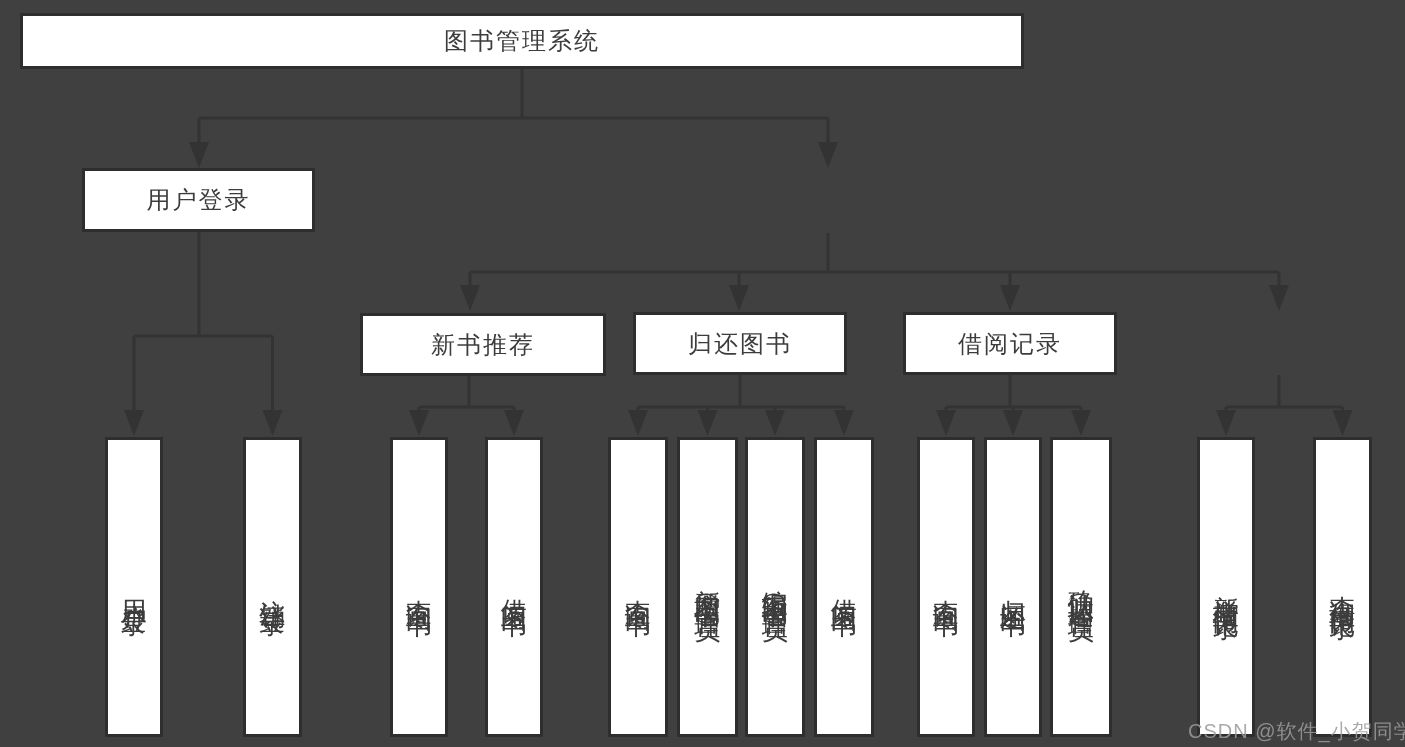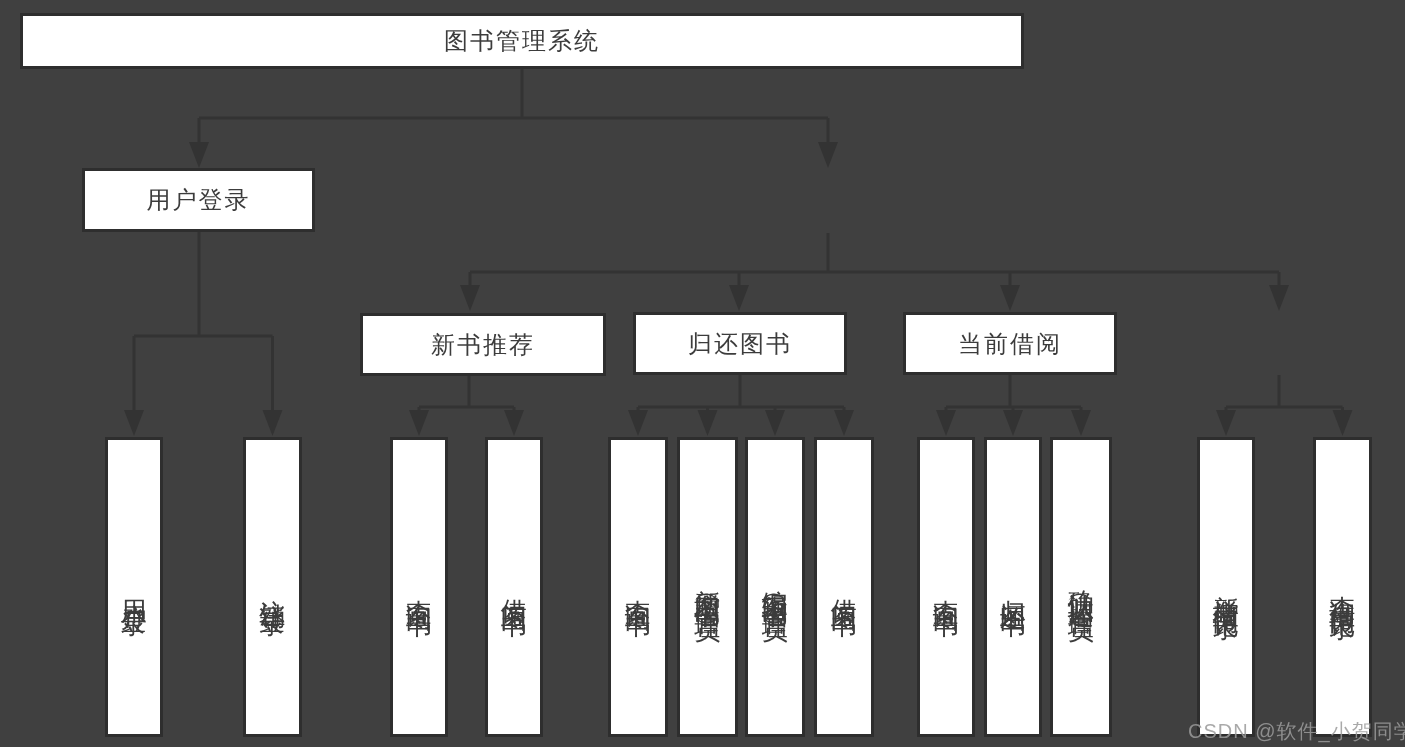--- a/index.html
+++ b/index.html
@@ -89,21 +89,21 @@
     <span>用户登录</span>
   </div>
 
   <div class="node box-h" style="left:360px;top:313px;width:246px;height:63px">
     <span>新书推荐</span>
   </div>
   <div class="node box-h" style="left:633px;top:312px;width:214px;height:63px">
     <span>归还图书</span>
   </div>
   <div class="node box-h" style="left:903px;top:312px;width:214px;height:63px">
-    <span>当前借阅</span>
+    <span>借阅记录</span>
   </div>
 
   <div class="node box-v" style="left:105px;top:437px;width:58px;height:300px">
     <span>用户登录</span>
   </div>
   <div class="node box-v" style="left:243px;top:437px;width:59px;height:300px">
     <span>注销登录</span>
   </div>
 
   <div class="node box-v" style="left:390px;top:437px;width:58px;height:300px">

